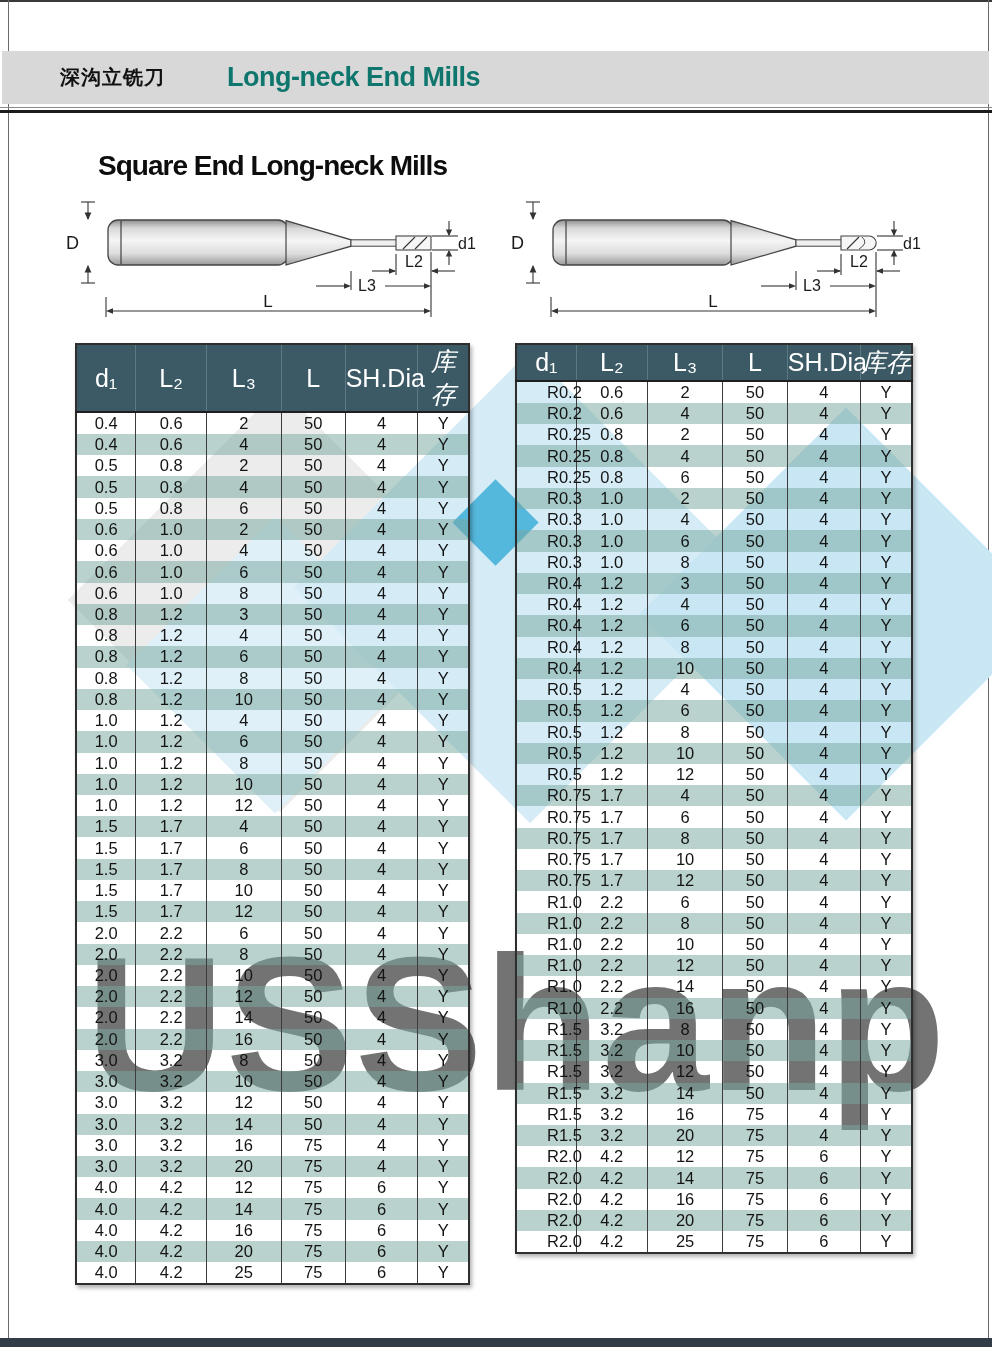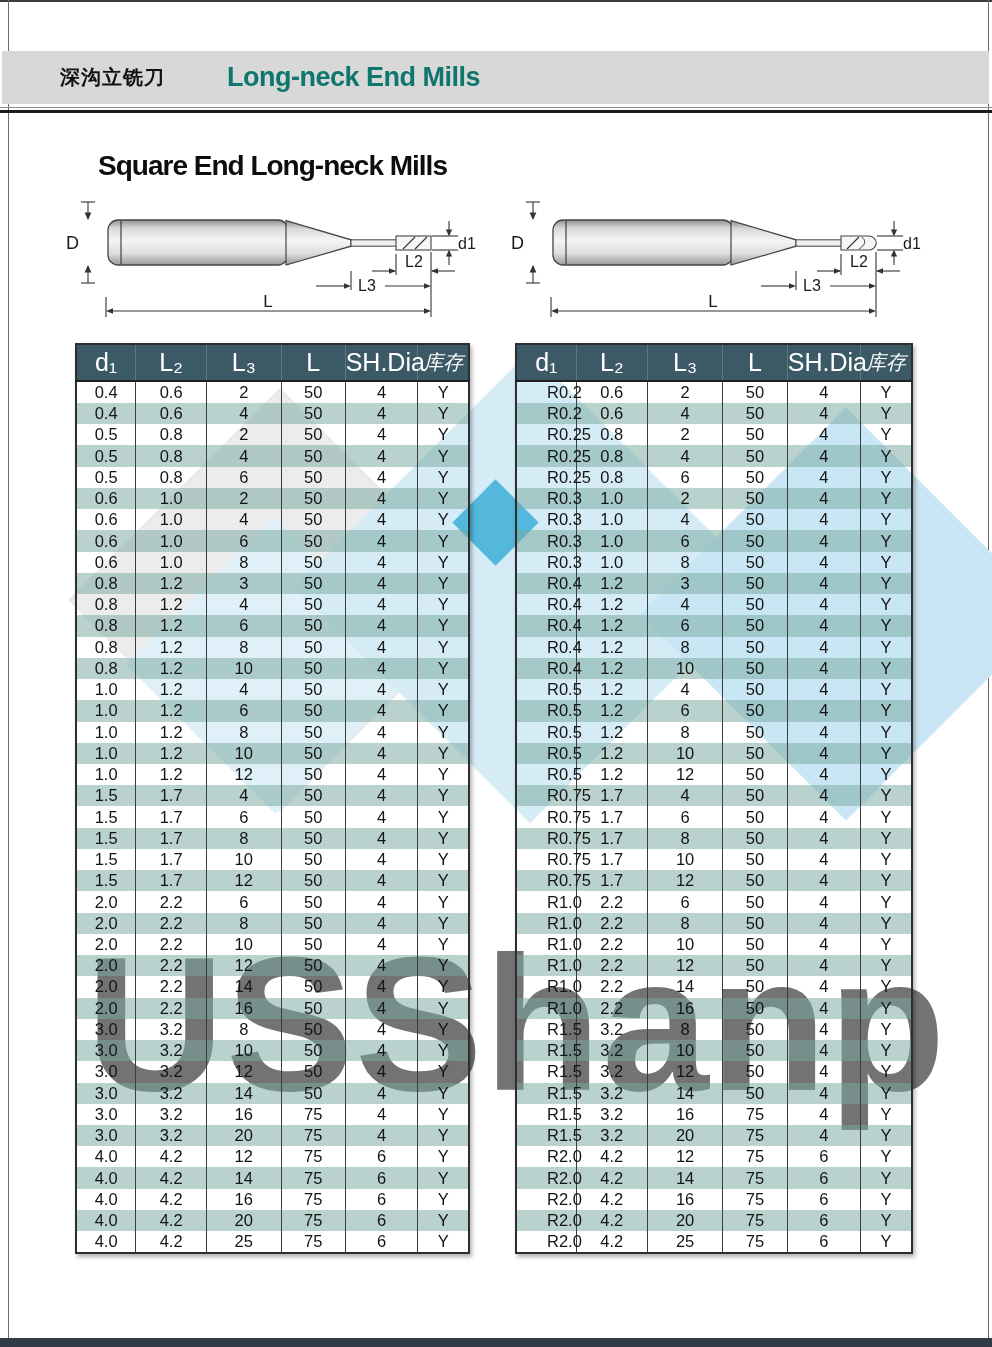--- a/index.html
+++ b/index.html
@@ -44,21 +44,21 @@
   
   table.spec{position:absolute;top:343px;border-collapse:collapse;table-layout:fixed;
              z-index:2;border:2px solid #2e2e2e;box-shadow:2px 3px 4px rgba(0,0,0,0.30);}
   table.left-table{left:75px;width:395px;}
   table.right-table{left:515px;width:398px;}
   table.spec th{height:35px;background:#3b5a66;color:#ffffff;font-size:25px;font-weight:normal;
                 text-align:center;vertical-align:middle;border-left:1px solid #5d7a84;
                 border-bottom:2px solid #1f1f1f;padding:0;}
   table.spec th:first-child{border-left:none;}
   table.spec th.hdr-stock{font-family:Liberation Mono, monospace;
-                font-style:italic;font-weight:500;font-size:20px;}
+                font-style:italic;font-weight:500;font-size:25px;}
   table.spec td{height:21.24px;box-sizing:border-box;padding:0;text-align:center;
                 font-size:16.5px;line-height:21px;color:#141414;
                 border-left:1px solid #3c3c3c;background:transparent;}
   table.spec td:first-child{border-left:none;}
   table.spec tbody tr:nth-child(even) td{background:rgba(120,168,160,0.52);}
   table.right-table td:first-child{text-align:left;padding-right:5px;padding-left:30px;}
 </style>
 </head>
 <body>
 

